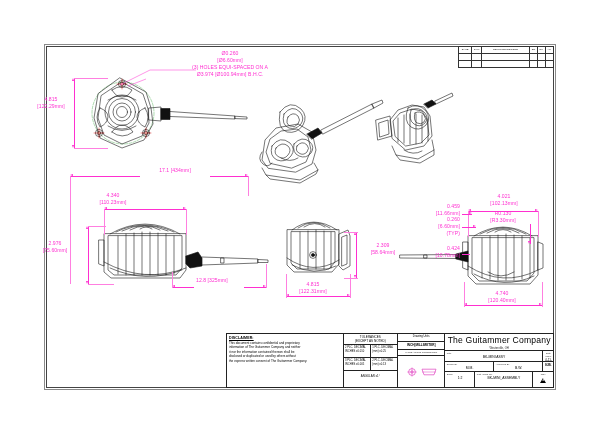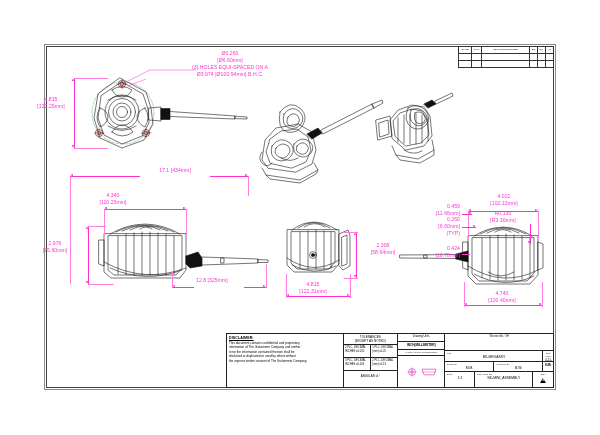--- a/index.html
+++ b/index.html
@@ -433,20 +433,21 @@
         </svg>
         <svg width="16" height="8" viewBox="0 0 16 8">
           <path d="M1 1.2 H15 L13 6.8 H3 Z" fill="none" stroke="#e040c0" stroke-width="0.7"></path>
           <path d="M1 4 H15" stroke="#e040c0" stroke-width="0.5"></path>
         </svg>
       </div>
     </div>
 
     <div class="right">
       <div class="co">
+        <div class="n">The Guitammer Company</div>
         <div class="a">Westerville, OH</div>
       </div>
 
       <div class="rw" style="height:11px;">
         <div class="fc" style="width:98px;">
           <div class="lbl">Title</div>
           <div class="val">BK-MINI ASSY</div>
         </div>
         <div class="fc" style="flex:1;">
           <div class="lbl" style="text-align:center;">Date Issue</div>

